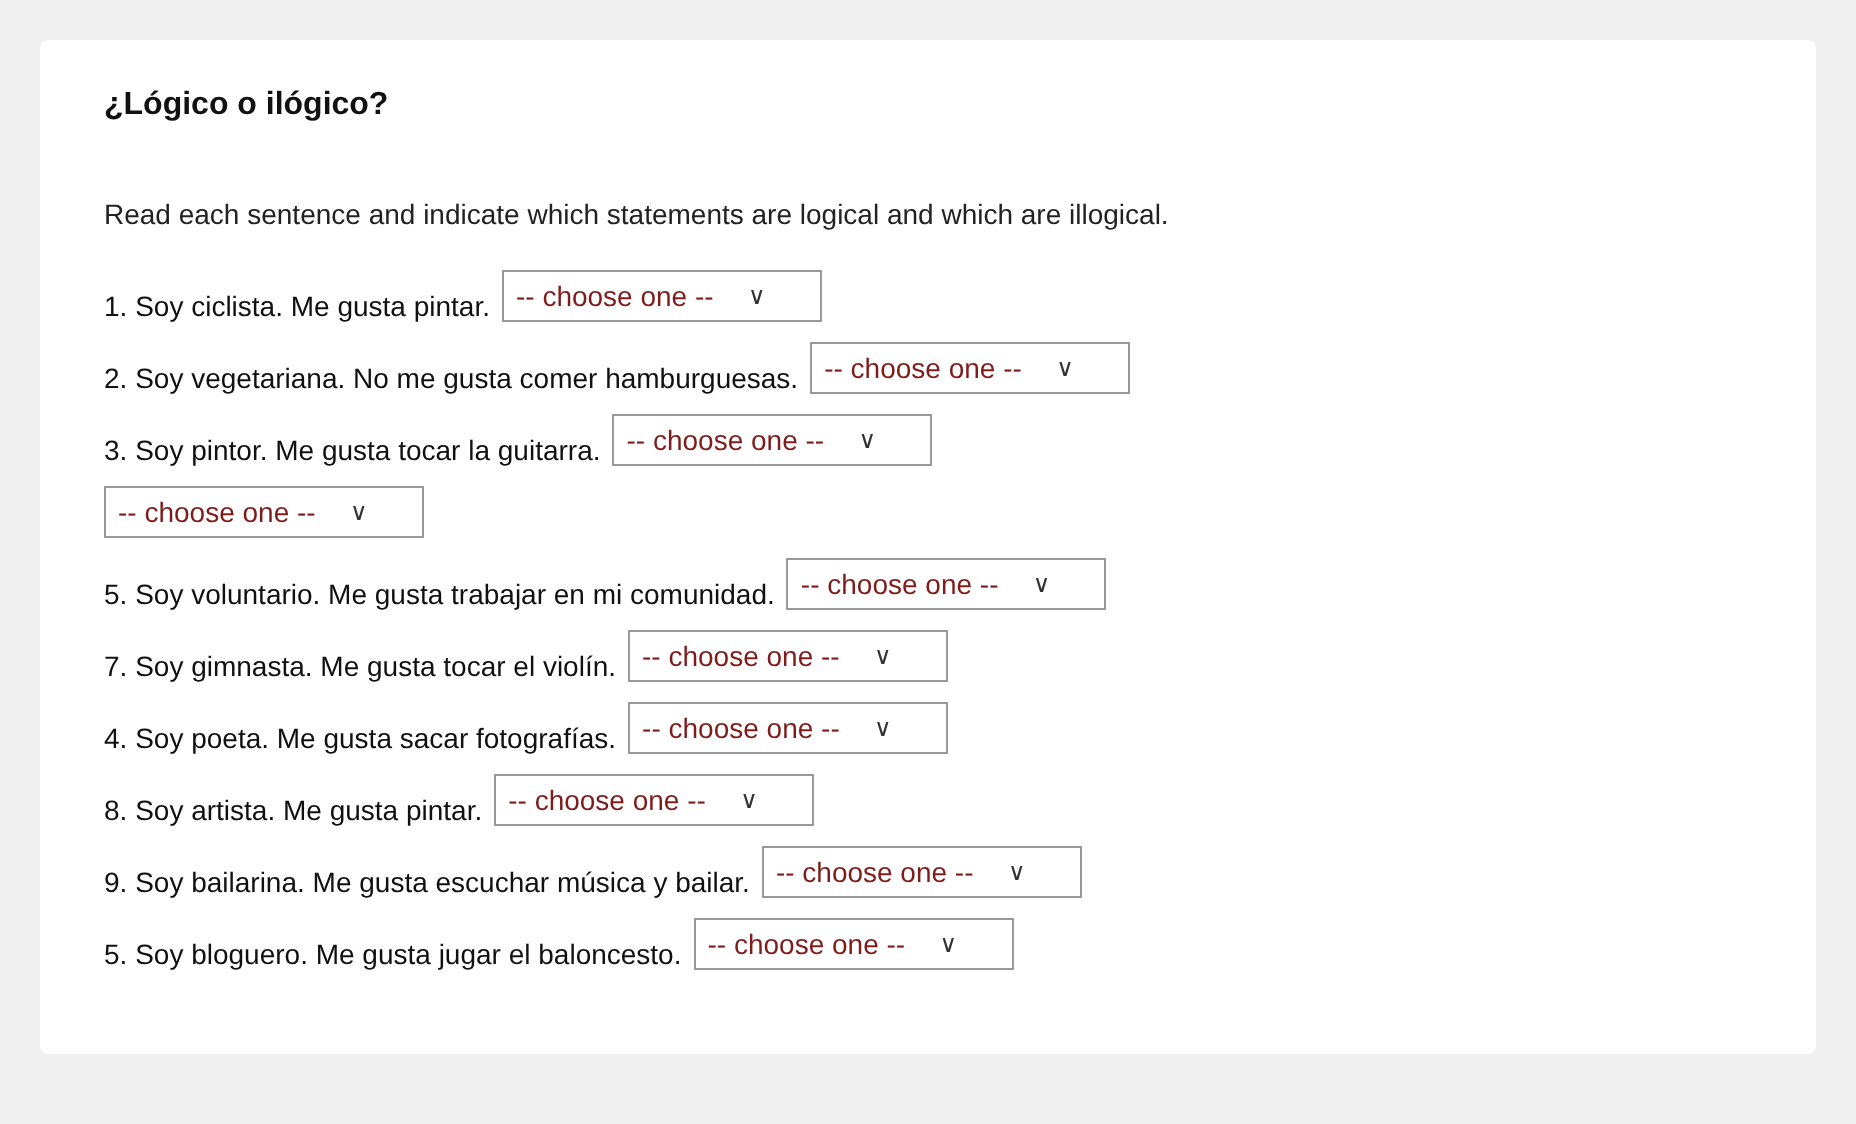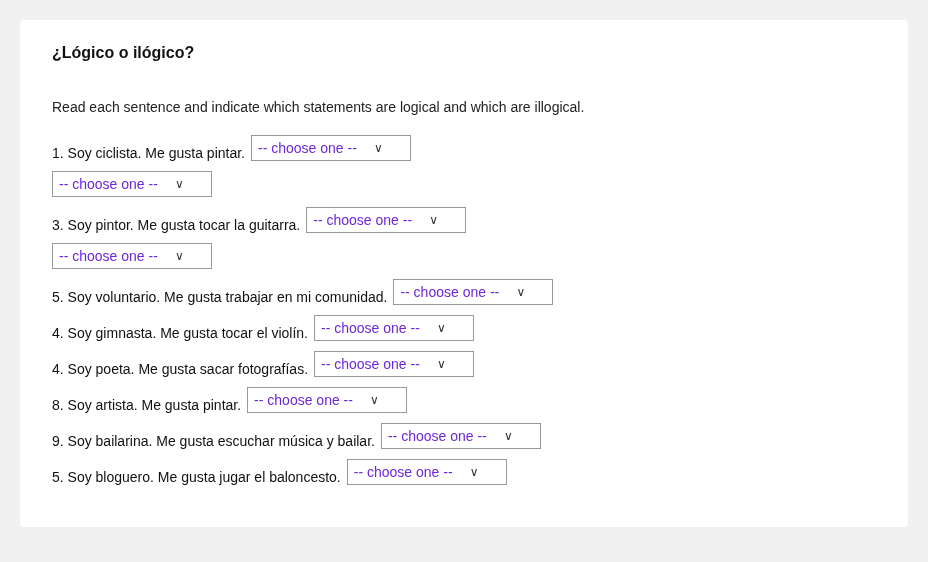--- a/index.html
+++ b/index.html
@@ -59,21 +59,21 @@
       background: #fff;
       padding: 4px 6px;
       min-width: 160px;
     }
 
     .select-wrapper select {
       border: none;
       outline: none;
       background: transparent;
       font-size: 14px;
-      color: #6d28d9;
+      color: #7f1d1d;
       cursor: pointer;
       appearance: none;
       -webkit-appearance: none;
       padding-right: 16px;
       min-width: 130px;
     }
 
     .chevron {
       font-size: 12px;
       color: #333;
@@ -90,20 +90,21 @@
 
   <div id="questions-container">
       <div class="question-row">
         <span class="question-text">1. Soy ciclista. Me gusta pintar.</span>
         <div class="select-wrapper">
           <select><option value="">-- choose one --</option><option value="logico">Lógico</option><option value="ilogico">Ilógico</option></select>
           <span class="chevron">∨</span>
         </div>
       </div>
       <div class="question-row">
+        <span class="question-text">2. Soy vegetariana. No me gusta comer hamburguesas.</span>
         <div class="select-wrapper">
           <select><option value="">-- choose one --</option><option value="logico">Lógico</option><option value="ilogico">Ilógico</option></select>
           <span class="chevron">∨</span>
         </div>
       </div>
       <div class="question-row">
         <span class="question-text">3. Soy pintor. Me gusta tocar la guitarra.</span>
         <div class="select-wrapper">
           <select><option value="">-- choose one --</option><option value="logico">Lógico</option><option value="ilogico">Ilógico</option></select>
           <span class="chevron">∨</span>
@@ -116,21 +117,21 @@
         </div>
       </div>
       <div class="question-row">
         <span class="question-text">5. Soy voluntario. Me gusta trabajar en mi comunidad.</span>
         <div class="select-wrapper">
           <select><option value="">-- choose one --</option><option value="logico">Lógico</option><option value="ilogico">Ilógico</option></select>
           <span class="chevron">∨</span>
         </div>
       </div>
       <div class="question-row">
-        <span class="question-text">4. Soy gimnasta. Me gusta tocar el violín.</span>
+        <span class="question-text">7. Soy gimnasta. Me gusta tocar el violín.</span>
         <div class="select-wrapper">
           <select><option value="">-- choose one --</option><option value="logico">Lógico</option><option value="ilogico">Ilógico</option></select>
           <span class="chevron">∨</span>
         </div>
       </div>
       <div class="question-row">
         <span class="question-text">4. Soy poeta. Me gusta sacar fotografías.</span>
         <div class="select-wrapper">
           <select><option value="">-- choose one --</option><option value="logico">Lógico</option><option value="ilogico">Ilógico</option></select>
           <span class="chevron">∨</span>

